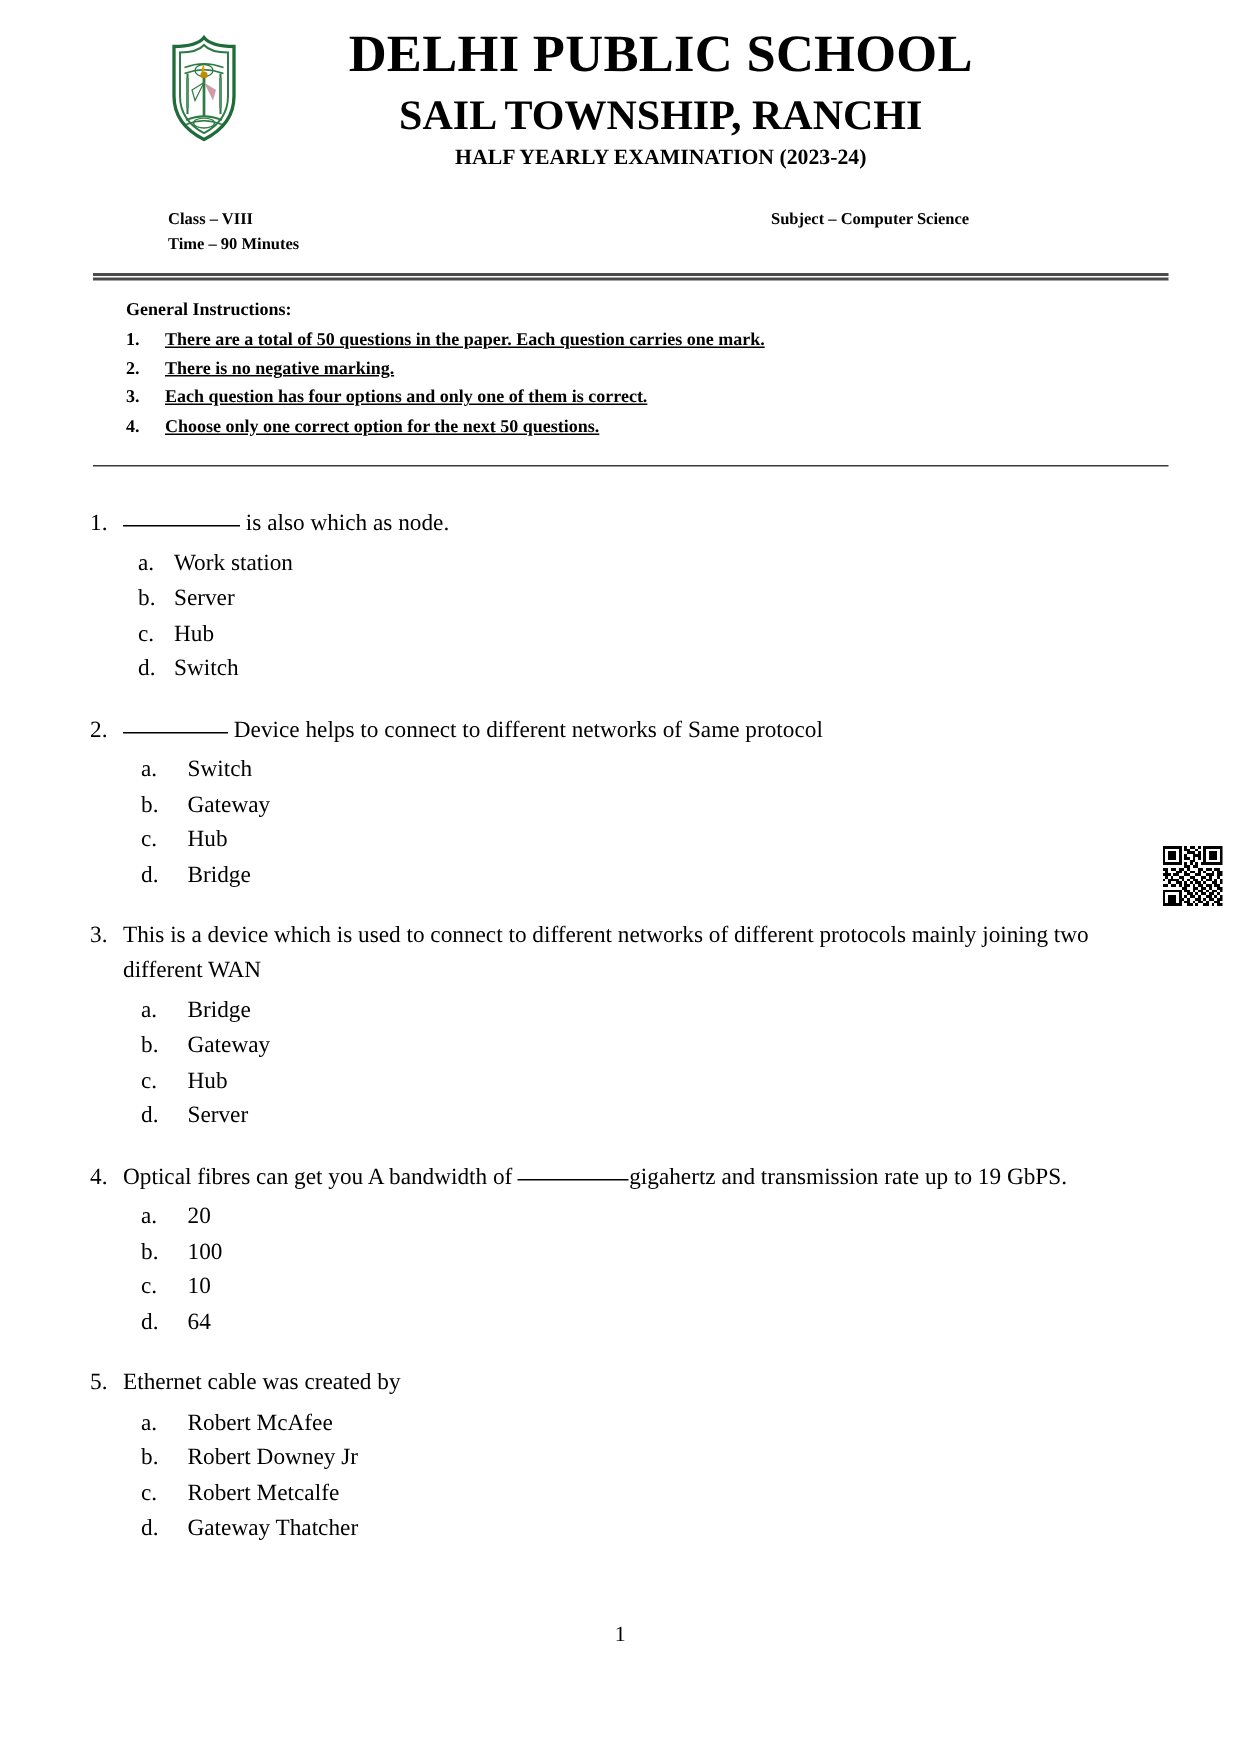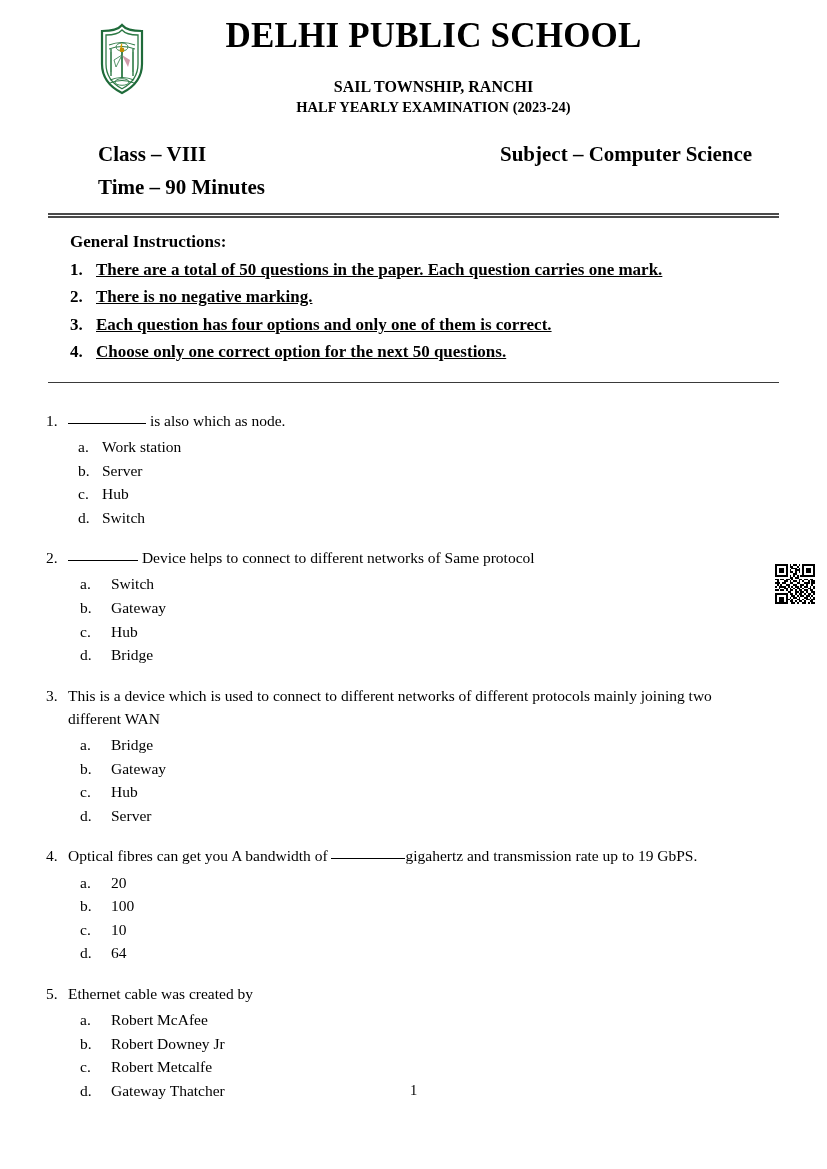--- a/index.html
+++ b/index.html
@@ -13,20 +13,21 @@
     color: #000000;
   }
   .page {
     position: relative;
     width: 827px;
     height: 1169px;
     margin: 0 auto;
     background: #ffffff;
     overflow: hidden;
     box-sizing: border-box;
+    padding-left: 14px;
   }
 
   
   .header {
     position: relative;
     padding-top: 18px;
     height: 116px;
     box-sizing: border-box;
   }
   .logo {
@@ -42,40 +43,40 @@
     text-align: center;
     font-size: 35px;
     font-weight: bold;
     letter-spacing: 0.2px;
     line-height: 1.05;
     padding-left: 40px;
     margin: 0;
   }
   .branch-name {
     text-align: center;
-    font-size: 16px;
+    font-size: 28px;
     font-weight: bold;
     line-height: 1.2;
-    margin: 22px 0 0 0;
+    margin: 6px 0 0 0;
     padding-left: 40px;
   }
   .exam-name {
     text-align: center;
     font-size: 14.5px;
     font-weight: bold;
     line-height: 1.2;
     margin: 3px 0 0 0;
     padding-left: 40px;
   }
 
   
   .meta {
     position: relative;
     margin: 22px 48px 0 48px;
-    font-size: 21px;
+    font-size: 11px;
     font-weight: bold;
   }
   .meta-row {
     display: flex;
     line-height: 1.55;
   }
   .meta-left {
     width: 400px;
     padding-left: 50px;
     box-sizing: border-box;
@@ -97,21 +98,21 @@
   }
   .rule-single {
     margin: 14px 48px 0 48px;
     border-top: 1.6px solid #3a3a3a;
     height: 0;
   }
 
   
   .instructions {
     margin: 10px 48px 16px 48px;
-    font-size: 17px;
+    font-size: 12px;
     font-weight: bold;
     line-height: 1.62;
   }
   .instructions .gi-title { margin: 0 0 0 22px; }
   .instructions .gi-read  { margin: 0 0 0 22px; }
   .ins-list {
     list-style: none;
     margin: 0;
     padding: 0;
   }

